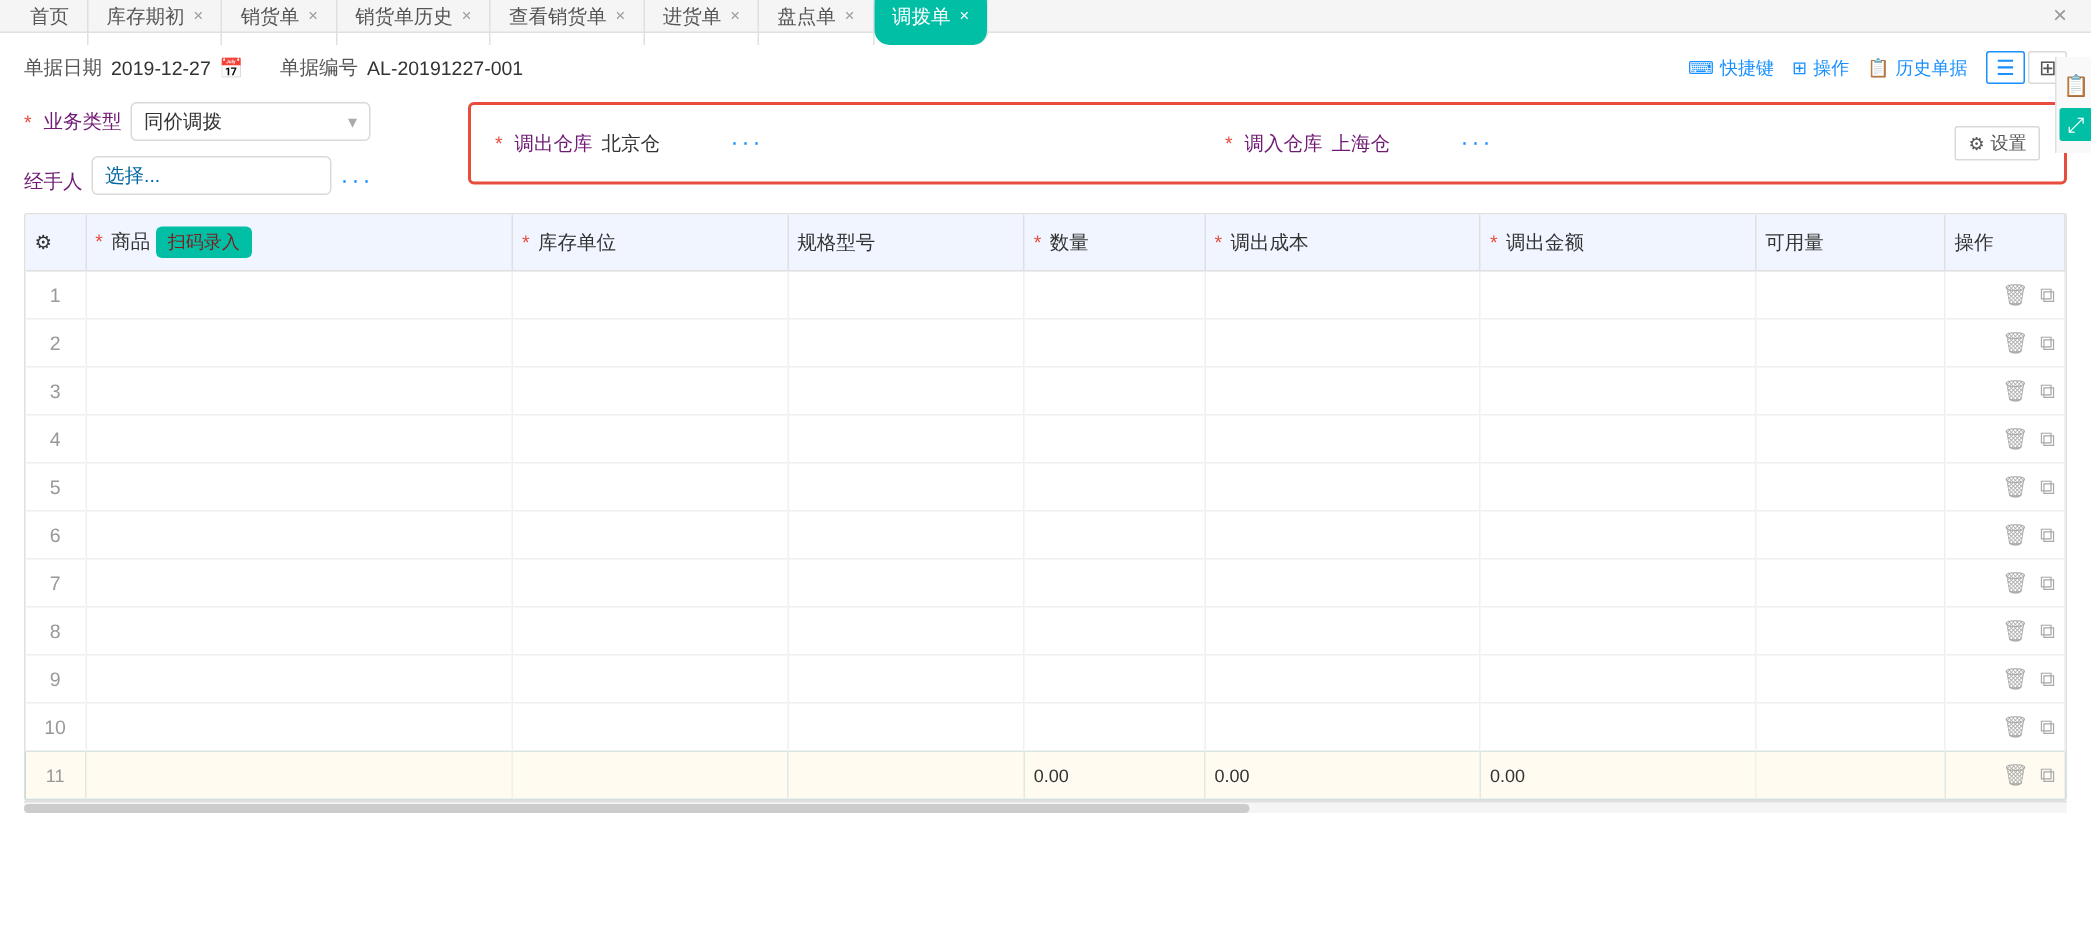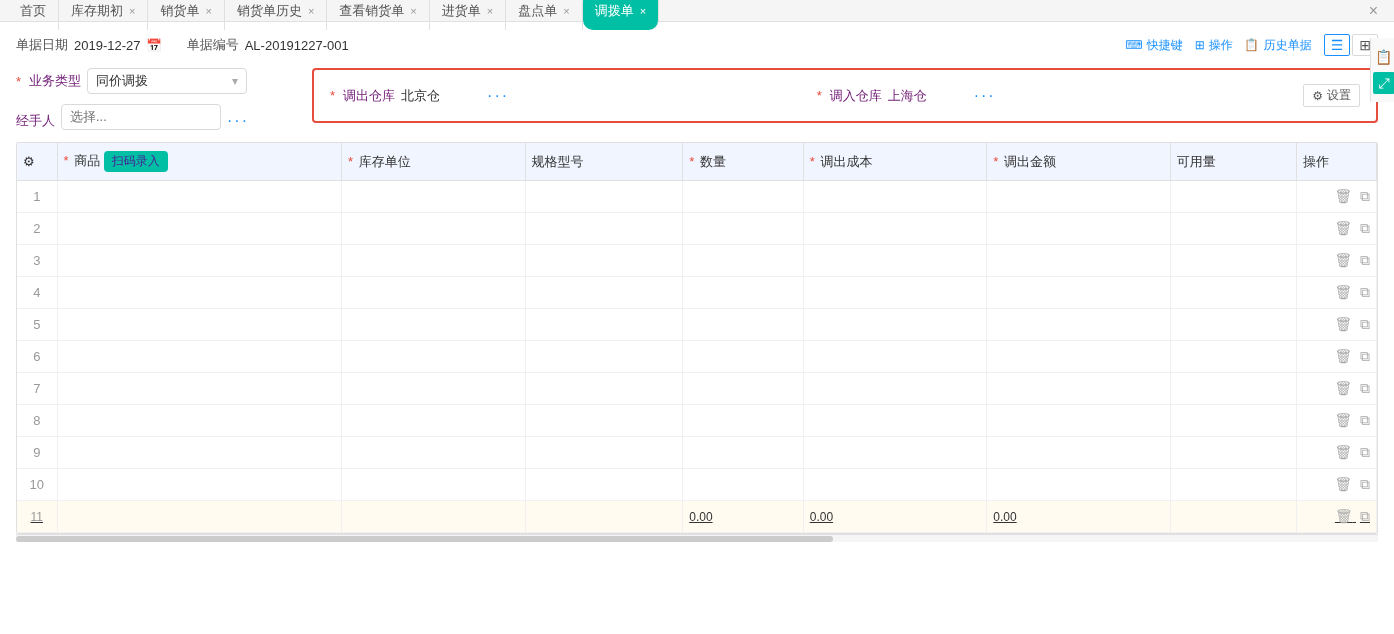--- a/index.html
+++ b/index.html
@@ -171,21 +171,21 @@
       display: flex;
       align-items: center;
       gap: 6px;
       flex: 1;
     }
     .person-field {
       display: flex;
       align-items: flex-end;
       gap: 6px;
     }
-    .person-placeholder { color: #737373; }
+    .person-placeholder { color: #0369a1; }
 
     
     .table-container {
       border: 1px solid #e0e0e0;
       border-radius: 2px;
       overflow: hidden;
     }
     .data-table {
       width: 100%;
       border-collapse: collapse;
@@ -201,21 +201,20 @@
       border-bottom: 1px solid #e0e0e0;
       font-weight: 500;
       color: #333;
       white-space: nowrap;
     }
     .data-table tbody tr {
       border-bottom: 1px solid #f0f0f0;
     }
     .data-table tbody tr:last-child {
       background: #0f766e;
-      text-decoration: underline;
     }
     .data-table tbody td {
       padding: 6px 6px;
       border-right: 1px solid #f0f0f0;
       height: 32px;
       color: #333;
     }
     .data-table tbody td.row-num {
       text-align: center;
       color: #999;
@@ -229,21 +228,21 @@
       font-size: 14px;
       margin-left: 4px;
     }
     .gear-cell {
       text-align: center;
       width: 40px;
     }
 
     .scan-btn {
       background: #00bfa5;
-      color: #4c1d95;
+      color: #7f1d1d;
       border: none;
       border-radius: 4px;
       padding: 2px 8px;
       font-size: 12px;
       cursor: pointer;
     }
     .subtotal-row td {
       background: #fffbf0;
       font-size: 12px;
       color: #666;

